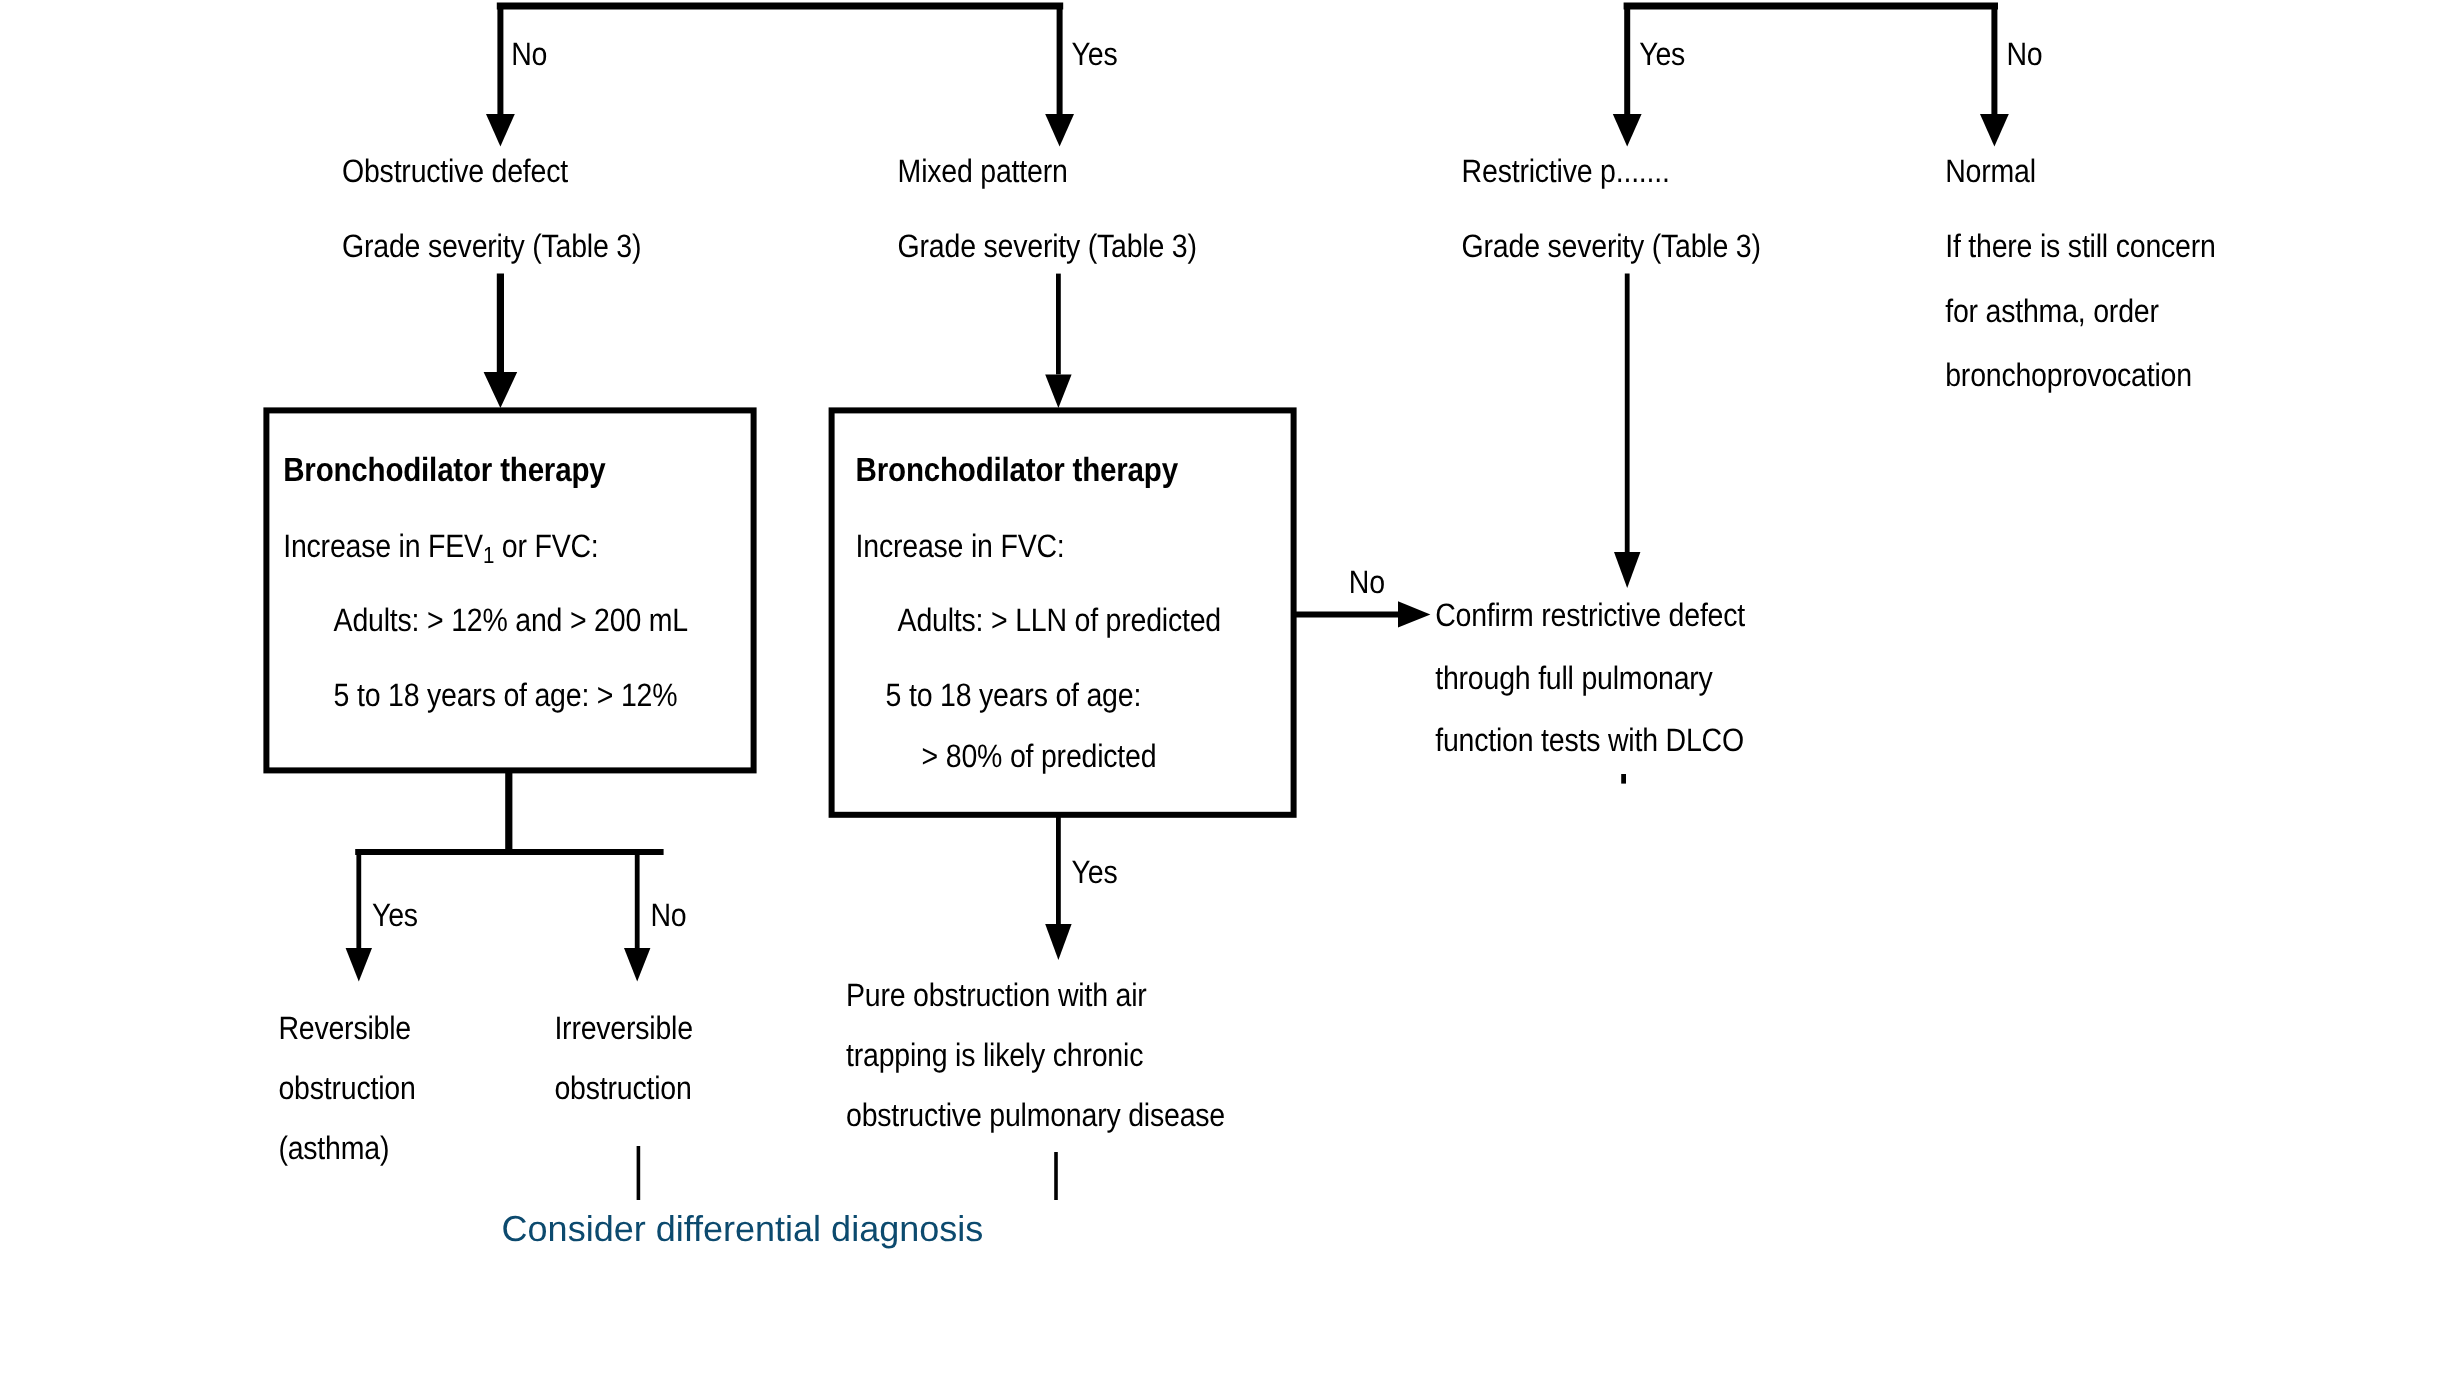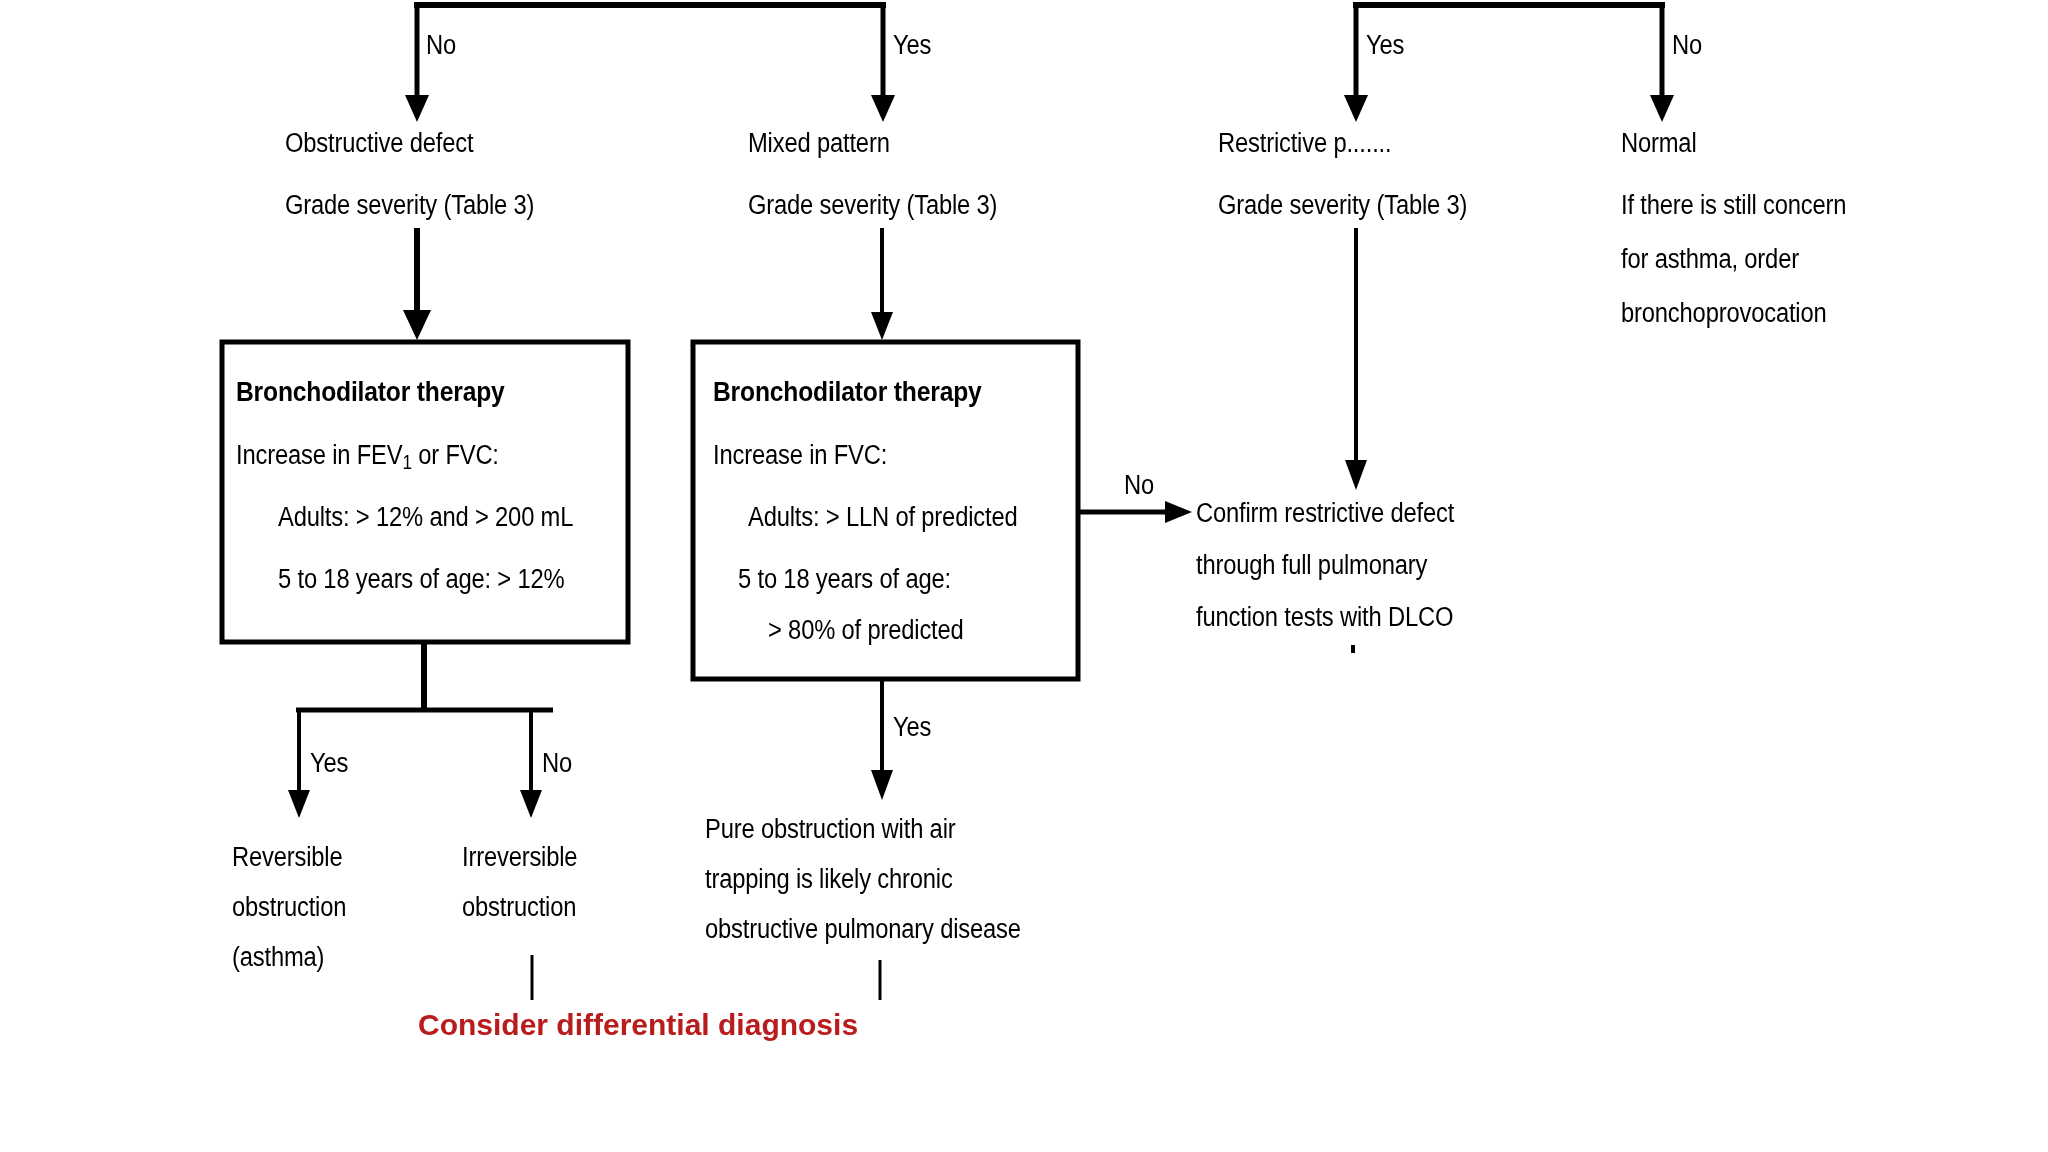--- a/index.html
+++ b/index.html
@@ -55,23 +55,23 @@
   .box-line-ind {
     font-size: 27px;
     font-weight: 400;
   }
   .leaf {
     font-size: 27px;
   }
   .final {
     position: absolute;
     font-family: "Liberation Sans", sans-serif;
-    font-weight: bold;
+    font-weight: normal;
     font-size: 30px;
-    color: #b91c1c;
+    color: #0c4a6e;
     white-space: pre;
     letter-spacing: 0px;
     text-align: center;
   }
   .sub1 { font-size: 0.72em; vertical-align: -0.28em; }
 </style>
 </head>
 <body>
 
 <svg id="canvas" viewBox="0 0 2048 1152" xmlns="http://www.w3.org/2000/svg">

